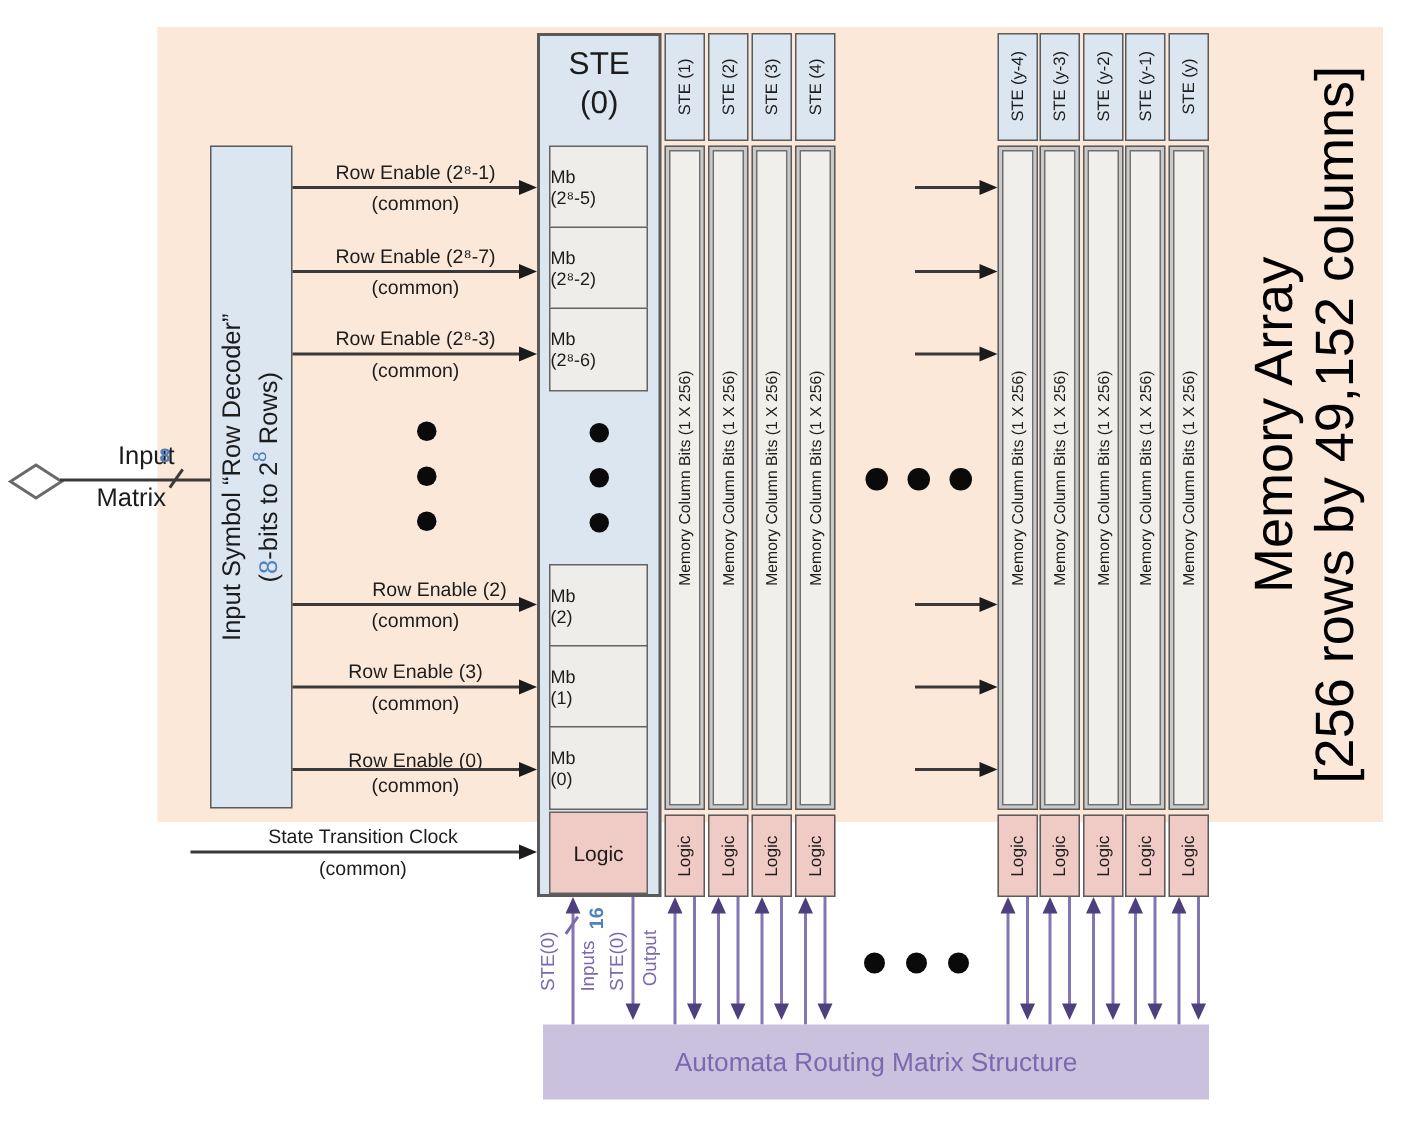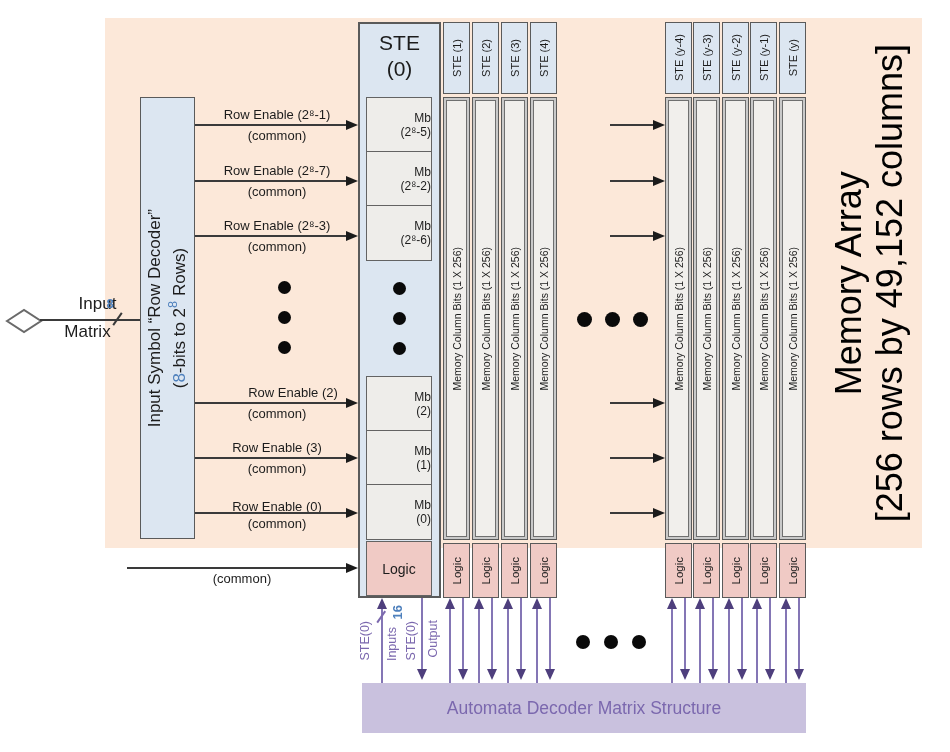--- a/index.html
+++ b/index.html
@@ -10,21 +10,21 @@
   .rot{writing-mode:vertical-rl;transform:rotate(180deg);white-space:nowrap;}
   .peach{position:absolute;left:105px;top:18px;width:817px;height:530px;background:#fce8d9;}
   
   .decoder{position:absolute;left:140px;top:97px;width:55px;height:442px;background:#dce6f1;
            border:1.5px solid #5a5a5a;box-sizing:border-box;}
   .decoder .rot{font-size:17px;line-height:1.25;text-align:center;}
   .ste0{position:absolute;left:358px;top:22px;width:83px;height:576px;background:#dce6f1;
         border:2px solid #5a5a5a;box-sizing:border-box;}
   .ste0-header{position:absolute;left:0;top:6px;width:100%;text-align:center;font-size:21px;line-height:1.25;}
   .mb{position:absolute;left:6px;width:66px;height:56px;background:#eeedea;border:1.5px solid #636363;
-      box-sizing:border-box;text-align:right;font-size:12px;line-height:1.2;
+      box-sizing:border-box;text-align:left;font-size:12px;line-height:1.2;
       display:flex;flex-direction:column;justify-content:center;}
   .ste0-logic{position:absolute;left:6px;top:517px;width:66px;height:55px;background:#f0cac5;
       border:1.5px solid #636363;box-sizing:border-box;font-size:14px;}
   
   .ncol{position:absolute;top:22px;width:27px;height:576px;box-sizing:border-box;}
   .ncol-header{position:absolute;left:0;top:0;width:100%;height:72px;background:#dce6f1;
       border:1.5px solid #5a5a5a;box-sizing:border-box;font-size:11px;}
   .ncol-body{position:absolute;left:0;top:75px;width:100%;height:443px;background:#c9c9c9;
       border:1.5px solid #5a5a5a;box-sizing:border-box;}
   .ncol-body-inner{position:absolute;left:2px;top:2px;right:2px;bottom:2px;background:#f1efec;
@@ -108,20 +108,21 @@
     <div class="line-h" style="left:195px;top:457px;width:152px"></div>
     <div class="ah-right" style="left:346px;top:453px"></div>
     <div class="lbl" style="left:197px;top:462px;width:160px">(common)</div>
 
     <div class="lbl" style="left:197px;top:500px;width:160px">Row Enable (0)</div>
     <div class="line-h" style="left:195px;top:512px;width:152px"></div>
     <div class="ah-right" style="left:346px;top:508px"></div>
     <div class="lbl" style="left:197px;top:517px;width:160px">(common)</div>
   </div>
 
+  <div class="lbl" style="left:127px;top:551px;width:230px">State Transition Clock</div>
   <div class="line-h" style="left:127px;top:567px;width:220px"></div>
   <div class="ah-right" style="left:346px;top:563px"></div>
   <div class="lbl" style="left:127px;top:572px;width:230px">(common)</div>
 
   <div class="ste0">
     <div class="ste0-header">
       <div>STE</div>
       <div>(0)</div>
     </div>
     <div class="mb" style="top:73px">
@@ -359,16 +360,16 @@
       <div class="pah-up" style="left:752px;top:598px"></div>
     <div class="pline" style="left:769px;top:598px;height:74px"></div>
       <div class="pah-down" style="left:765px;top:669px"></div>
     <div class="pline" style="left:785px;top:604px;height:79px"></div>
       <div class="pah-up" style="left:781px;top:598px"></div>
     <div class="pline" style="left:798px;top:598px;height:74px"></div>
       <div class="pah-down" style="left:794px;top:669px"></div>
   </div>
 
   <div class="routing center">
-    <span>Automata Decoder Matrix Structure</span>
+    <span>Automata Routing Matrix Structure</span>
   </div>
 
 </div>
 
 </body></html>

